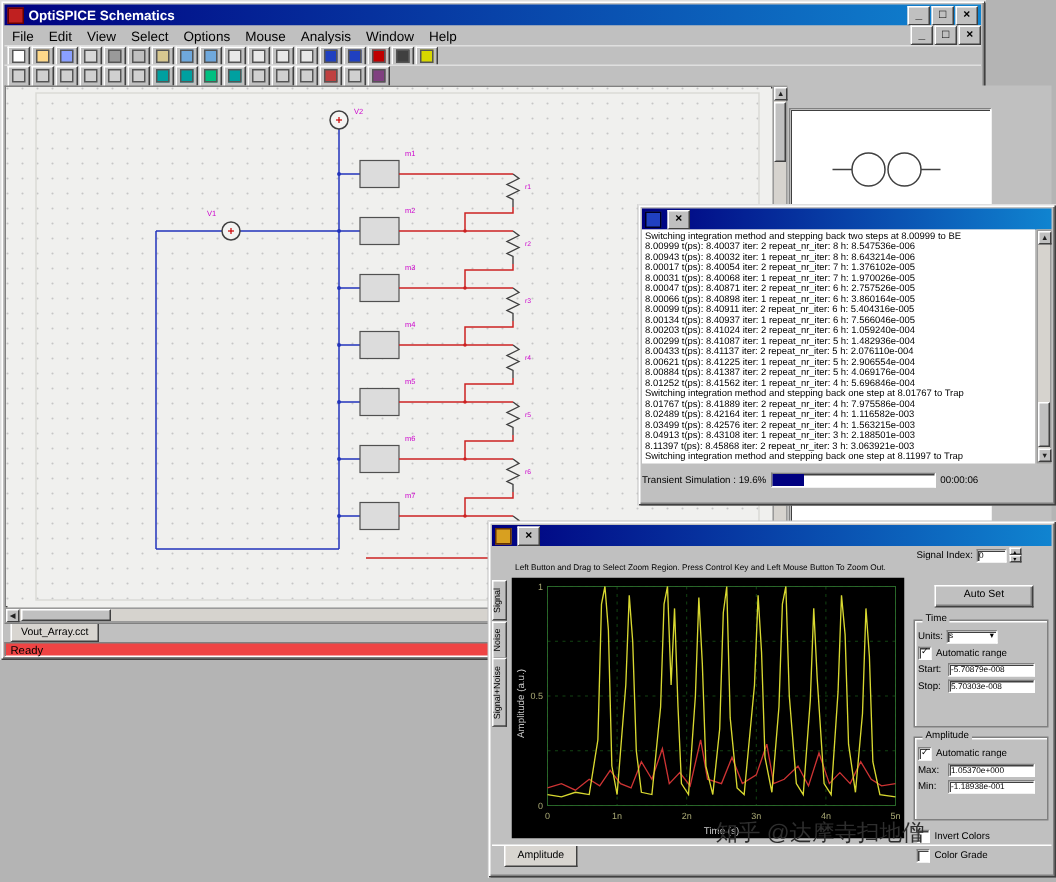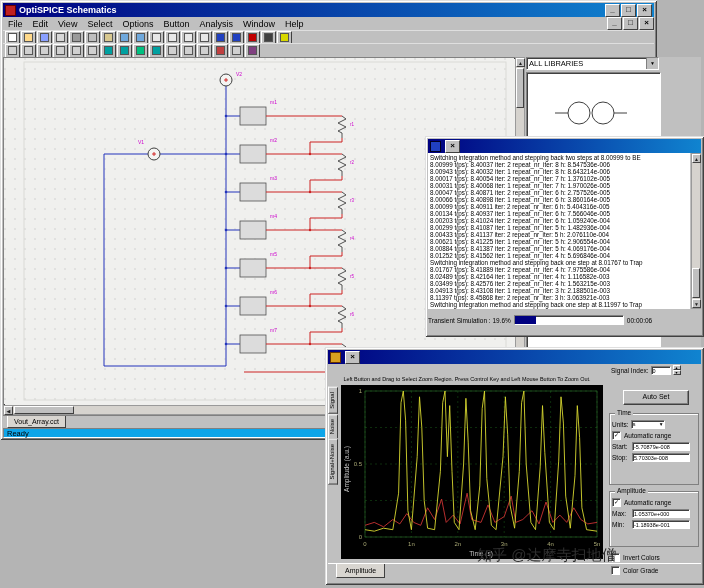--- a/index.html
+++ b/index.html
@@ -33,21 +33,21 @@
   .combo{height:13px;width:133px;background:#fff;border:1px solid;border-color:#808080 #fff #fff #808080;
          box-shadow:inset 1px 1px 0 #404040;display:flex;align-items:center;font-size:7.5px;padding-left:2px;box-sizing:border-box;}
   .combo-arrow{margin-left:auto;width:11px;height:100%;background:#c0c0c0;border-left:1px solid #808080;
                font-size:5px;text-align:center;line-height:11px;}
   #lib-list{position:absolute;left:0;top:15px;width:133px;height:276px;background:#fff;}
   #doc-tabrow{position:absolute;left:3px;top:415px;width:698px;height:12px;background:#c0c0c0;border-top:1px solid #808080;}
   .doctab{position:absolute;left:4px;top:0;height:11px;padding:0 6px;background:#d8d5d0;font-size:7px;line-height:11px;
           border:1px solid;border-color:#fff #404040 #404040 #fff;border-top:none;}
   #statusbar{position:absolute;left:3px;top:427px;width:698px;height:12px;display:flex;gap:2px;align-items:center;}
   .sb-panel{height:10px;border:1px solid;border-color:#808080 #fff #fff #808080;font-size:7.5px;line-height:10px;
-            padding-left:3px;box-sizing:border-box;background:#0ea5e9;}
+            padding-left:3px;box-sizing:border-box;background:#ef4444;}
   
   #console-win{left:425px;top:136px;width:279px;height:201px;z-index:2;}
   #log{position:absolute;left:3px;top:17px;width:262px;height:156px;background:#fff;overflow:hidden;
        font-size:6.3px;line-height:7px;white-space:nowrap;padding:1px 2px;box-sizing:border-box;
        font-family:"Liberation Sans",sans-serif;}
   #console-status{position:absolute;left:3px;top:177px;width:273px;height:14px;display:flex;align-items:center;gap:3px;
                   font-size:6.5px;}
   .progress{width:108px;height:8px;background:#fff;position:relative;}
   #prog-fill{position:absolute;left:0;top:0;bottom:0;background:#000080;}
   
@@ -92,21 +92,21 @@
     <span class="wbtn">□</span>
     <span class="wbtn">×</span>
   </div>
   <div class="menubar">
     <span id="menu-items" style="display:flex">
         <span class="menu-item">File</span>
         <span class="menu-item">Edit</span>
         <span class="menu-item">View</span>
         <span class="menu-item">Select</span>
         <span class="menu-item">Options</span>
-        <span class="menu-item">Button</span>
+        <span class="menu-item">Mouse</span>
         <span class="menu-item">Analysis</span>
         <span class="menu-item">Window</span>
         <span class="menu-item">Help</span>
       </span>
     <span style="margin-left:auto;display:flex">
       <span class="wbtn">_</span>
       <span class="wbtn">□</span>
       <span class="wbtn">×</span>
     </span>
   </div>
@@ -311,24 +311,20 @@
     <div class="sthumb" style="left:0;top:10px;width:8px;height:40px"></div>
     <div class="sarrow" style="left:0;bottom:0">▼</div>
   </div>
   <div class="hscroll" style="left:3px;top:405px;width:512px;height:10px">
     <div class="sarrow" style="left:0;top:0">◀</div>
     <div class="sthumb" style="left:10px;top:0;width:60px;height:8px"></div>
     <div class="sarrow" style="right:0;top:0">▶</div>
   </div>
 
   <div id="lib-panel">
-    <div class="combo">
-      <span>ALL LIBRARIES</span>
-      <span class="combo-arrow">▼</span>
-    </div>
     <div id="lib-list" class="sunken">
       <svg width="130" height="120">
         <line x1="28" y1="40" x2="41" y2="40" stroke="#404040" stroke-width="1"></line>
         <circle cx="52" cy="40" r="11" fill="none" stroke="#404040" stroke-width="1"></circle>
         <circle cx="76" cy="40" r="11" fill="none" stroke="#404040" stroke-width="1"></circle>
         <line x1="87" y1="40" x2="100" y2="40" stroke="#404040" stroke-width="1"></line>
       </svg>
     </div>
   </div>
 

